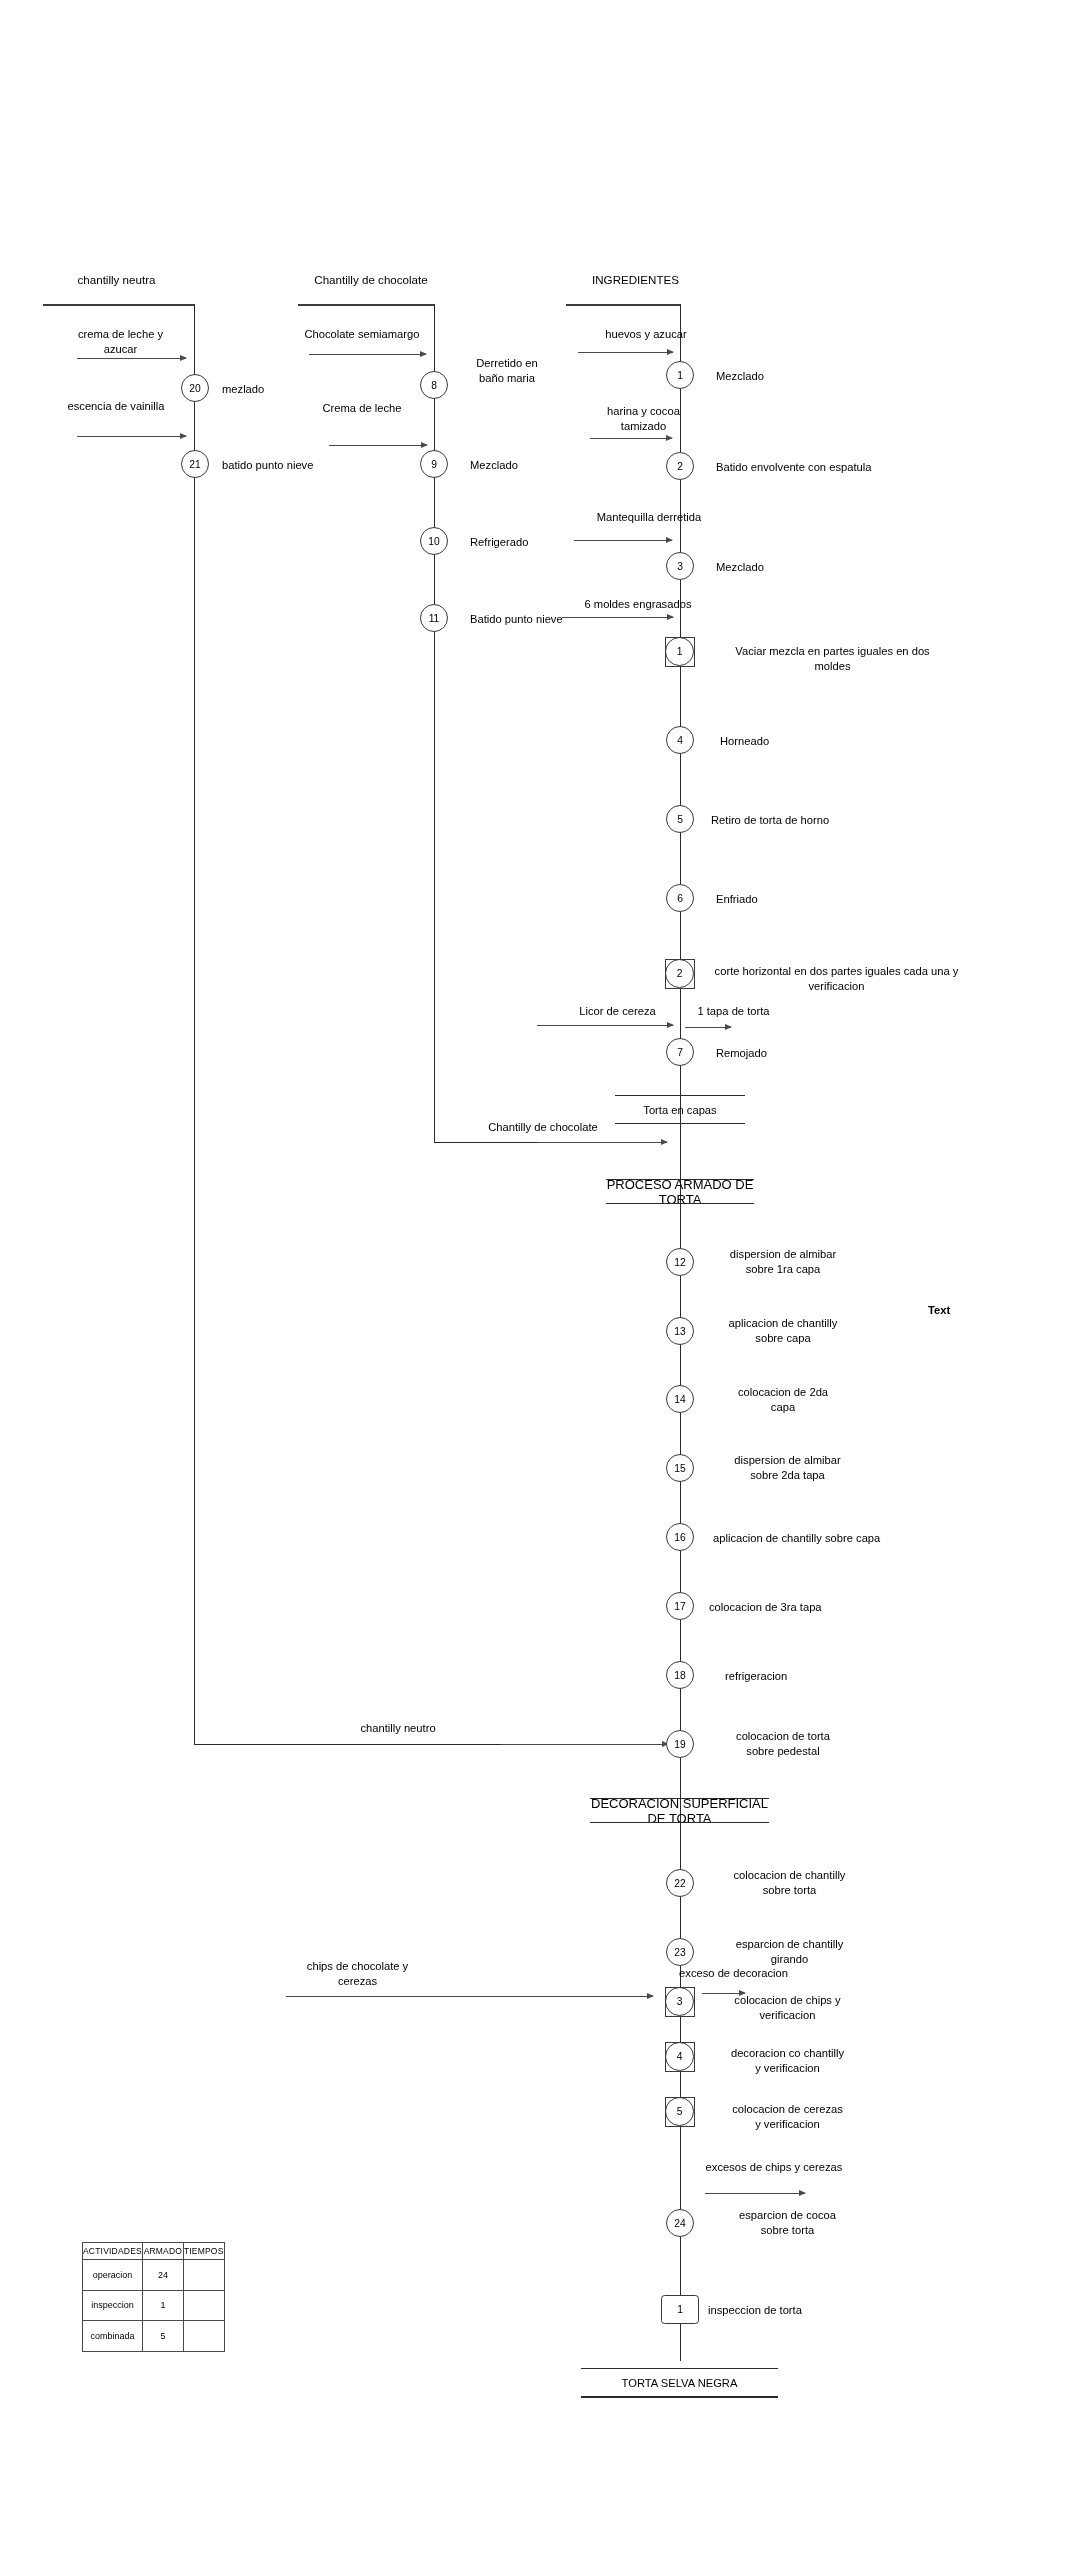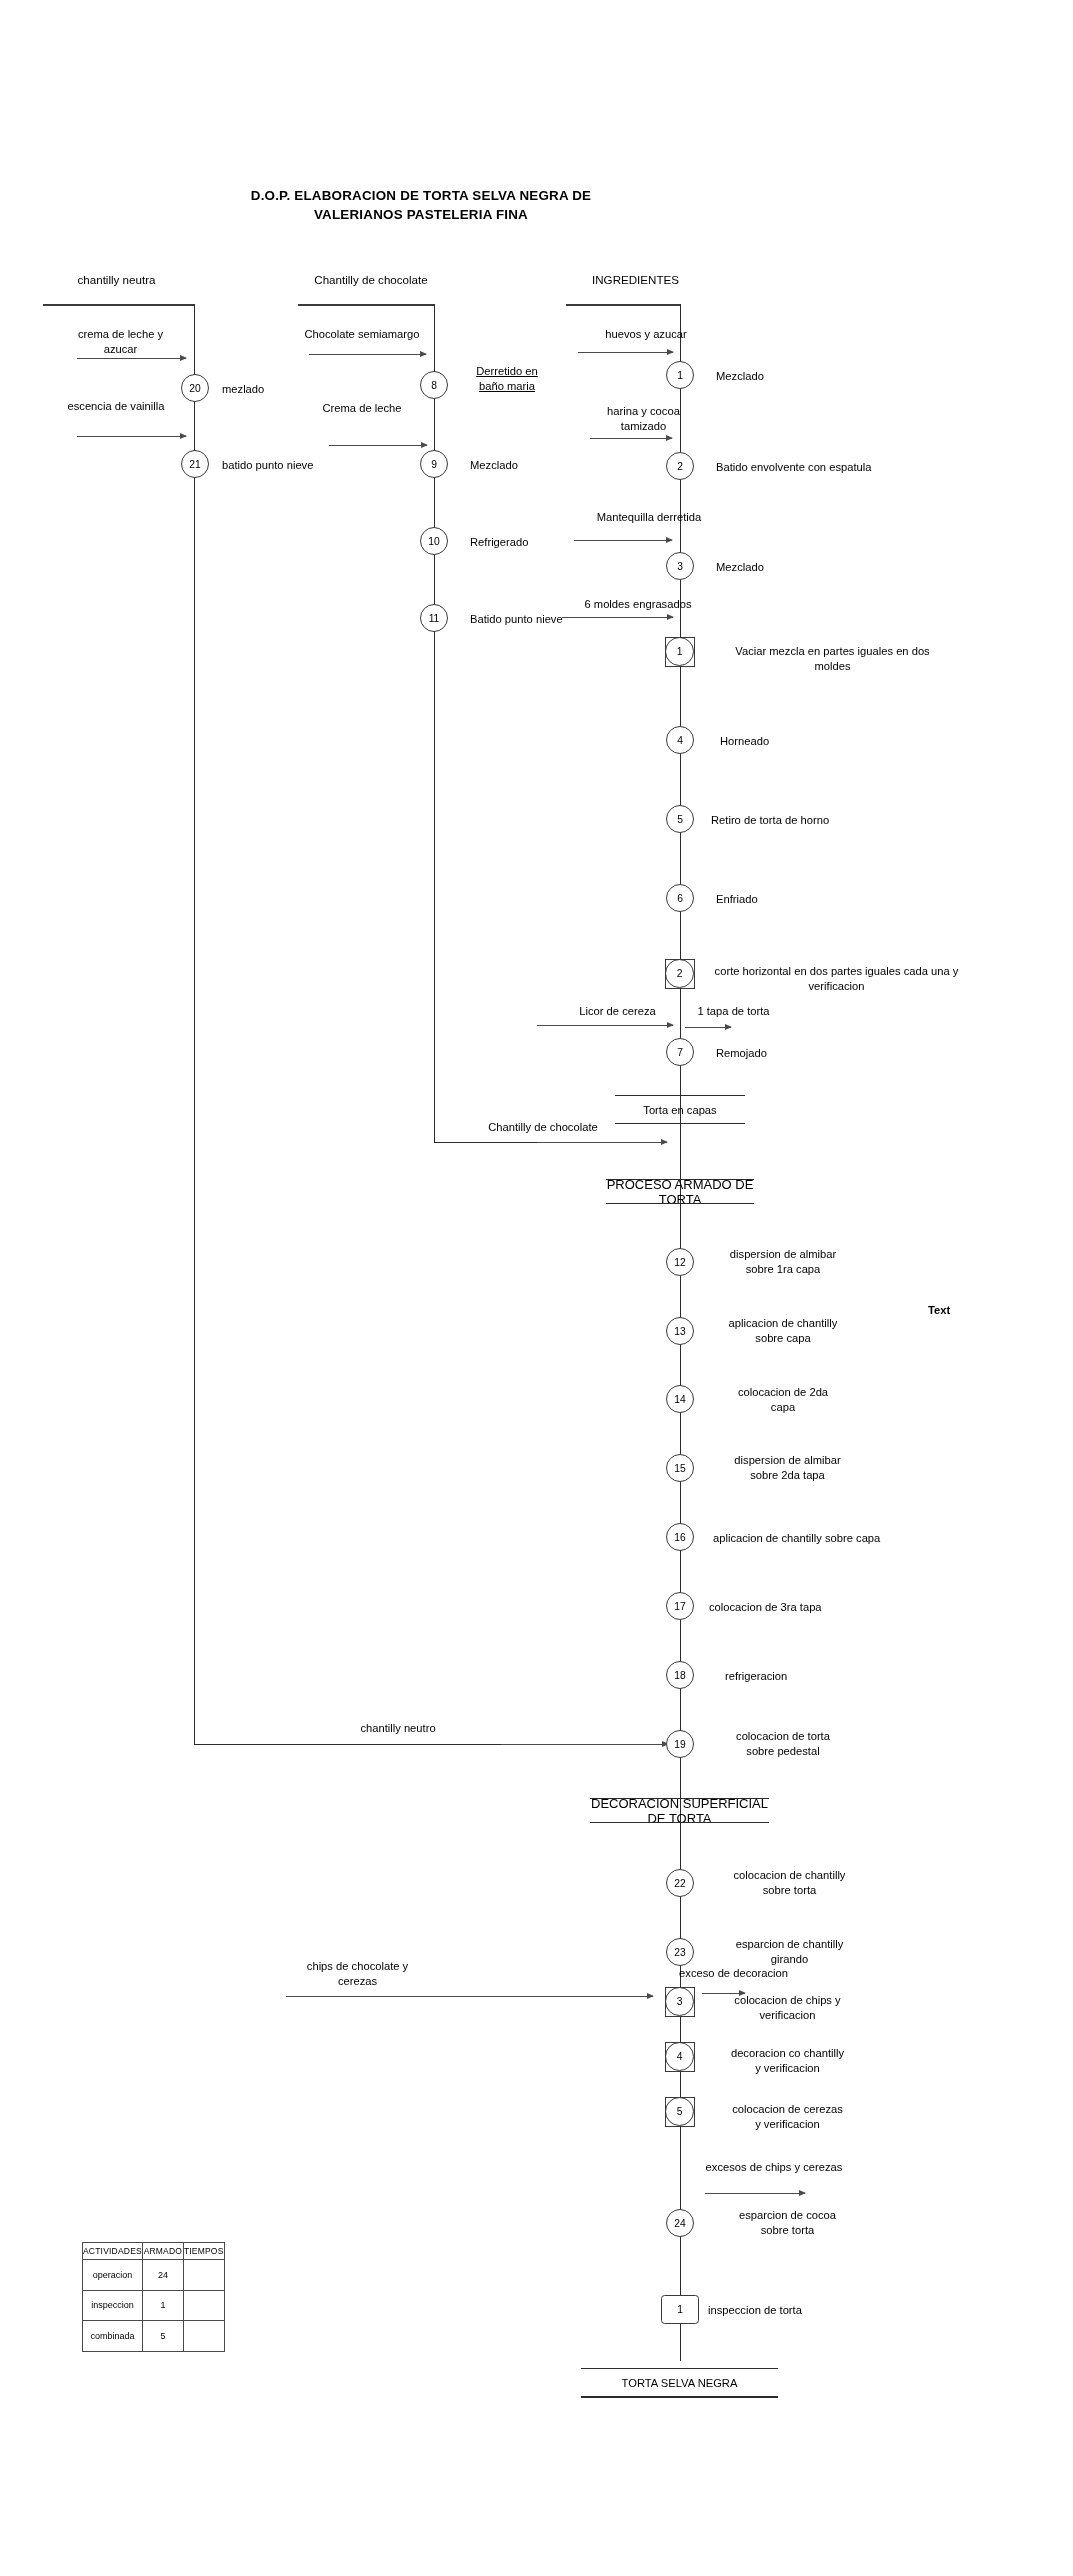--- a/index.html
+++ b/index.html
@@ -137,24 +137,20 @@
   .sumtable tbody td{height:29.5px;font-size:9px;}
   .col-a{width:56px;}
   .col-n{width:40px;}
   .col-t{width:32px;}
 </style>
 </head>
 <body>
 
 <div id="page">
 
-  <div class="title" style="left:233px; top:186px; width:376px;">
-    <div>D.O.P. ELABORACION DE TORTA SELVA NEGRA  DE</div>
-    <div>VALERIANOS PASTELERIA FINA</div>
-  </div>
 
   <div class="lbl c hdr" style="left:36px; top:272px; width:161px;">chantilly neutra</div>
   <div class="lbl c hdr" style="left:286px; top:272px; width:170px;">Chantilly de chocolate</div>
   <div class="lbl c hdr" style="left:555px; top:272px; width:161px;">INGREDIENTES</div>
 
   <div class="hline thick" style="left:43px; top:304px; width:152px;"></div>
   <div class="vline" style="left:194px; top:304px; height:637px;"></div>
 
   <div class="lbl c" style="left:49px; top:327px; width:143px;">crema de leche y
 azucar</div>
@@ -180,21 +176,21 @@
 
   <div class="hline thick" style="left:298px; top:304px; width:137px;"></div>
   <div class="vline" style="left:434px; top:304px; height:839px;"></div>
 
   <div class="lbl c" style="left:288px; top:327px; width:148px;">Chocolate semiamargo</div>
   <div class="arrow" style="left:309px; top:354px; width:117px;"></div>
 
   <div class="op" style="left:420px; top:371px;">
     <span>8</span>
   </div>
-  <div class="lbl c" style="left:458px; top:364px; width:98px;text-decoration:underline;">Derretido en
+  <div class="lbl c" style="left:458px; top:356px; width:98px;">Derretido en
 baño maria</div>
 
   <div class="lbl c" style="left:295px; top:401px; width:134px;">Crema de leche</div>
   <div class="arrow" style="left:329px; top:445px; width:98px;"></div>
 
   <div class="op" style="left:420px; top:450px;">
     <span>9</span>
   </div>
   <div class="lbl l" style="left:470px; top:458px; width:116px;">Mezclado</div>
 

